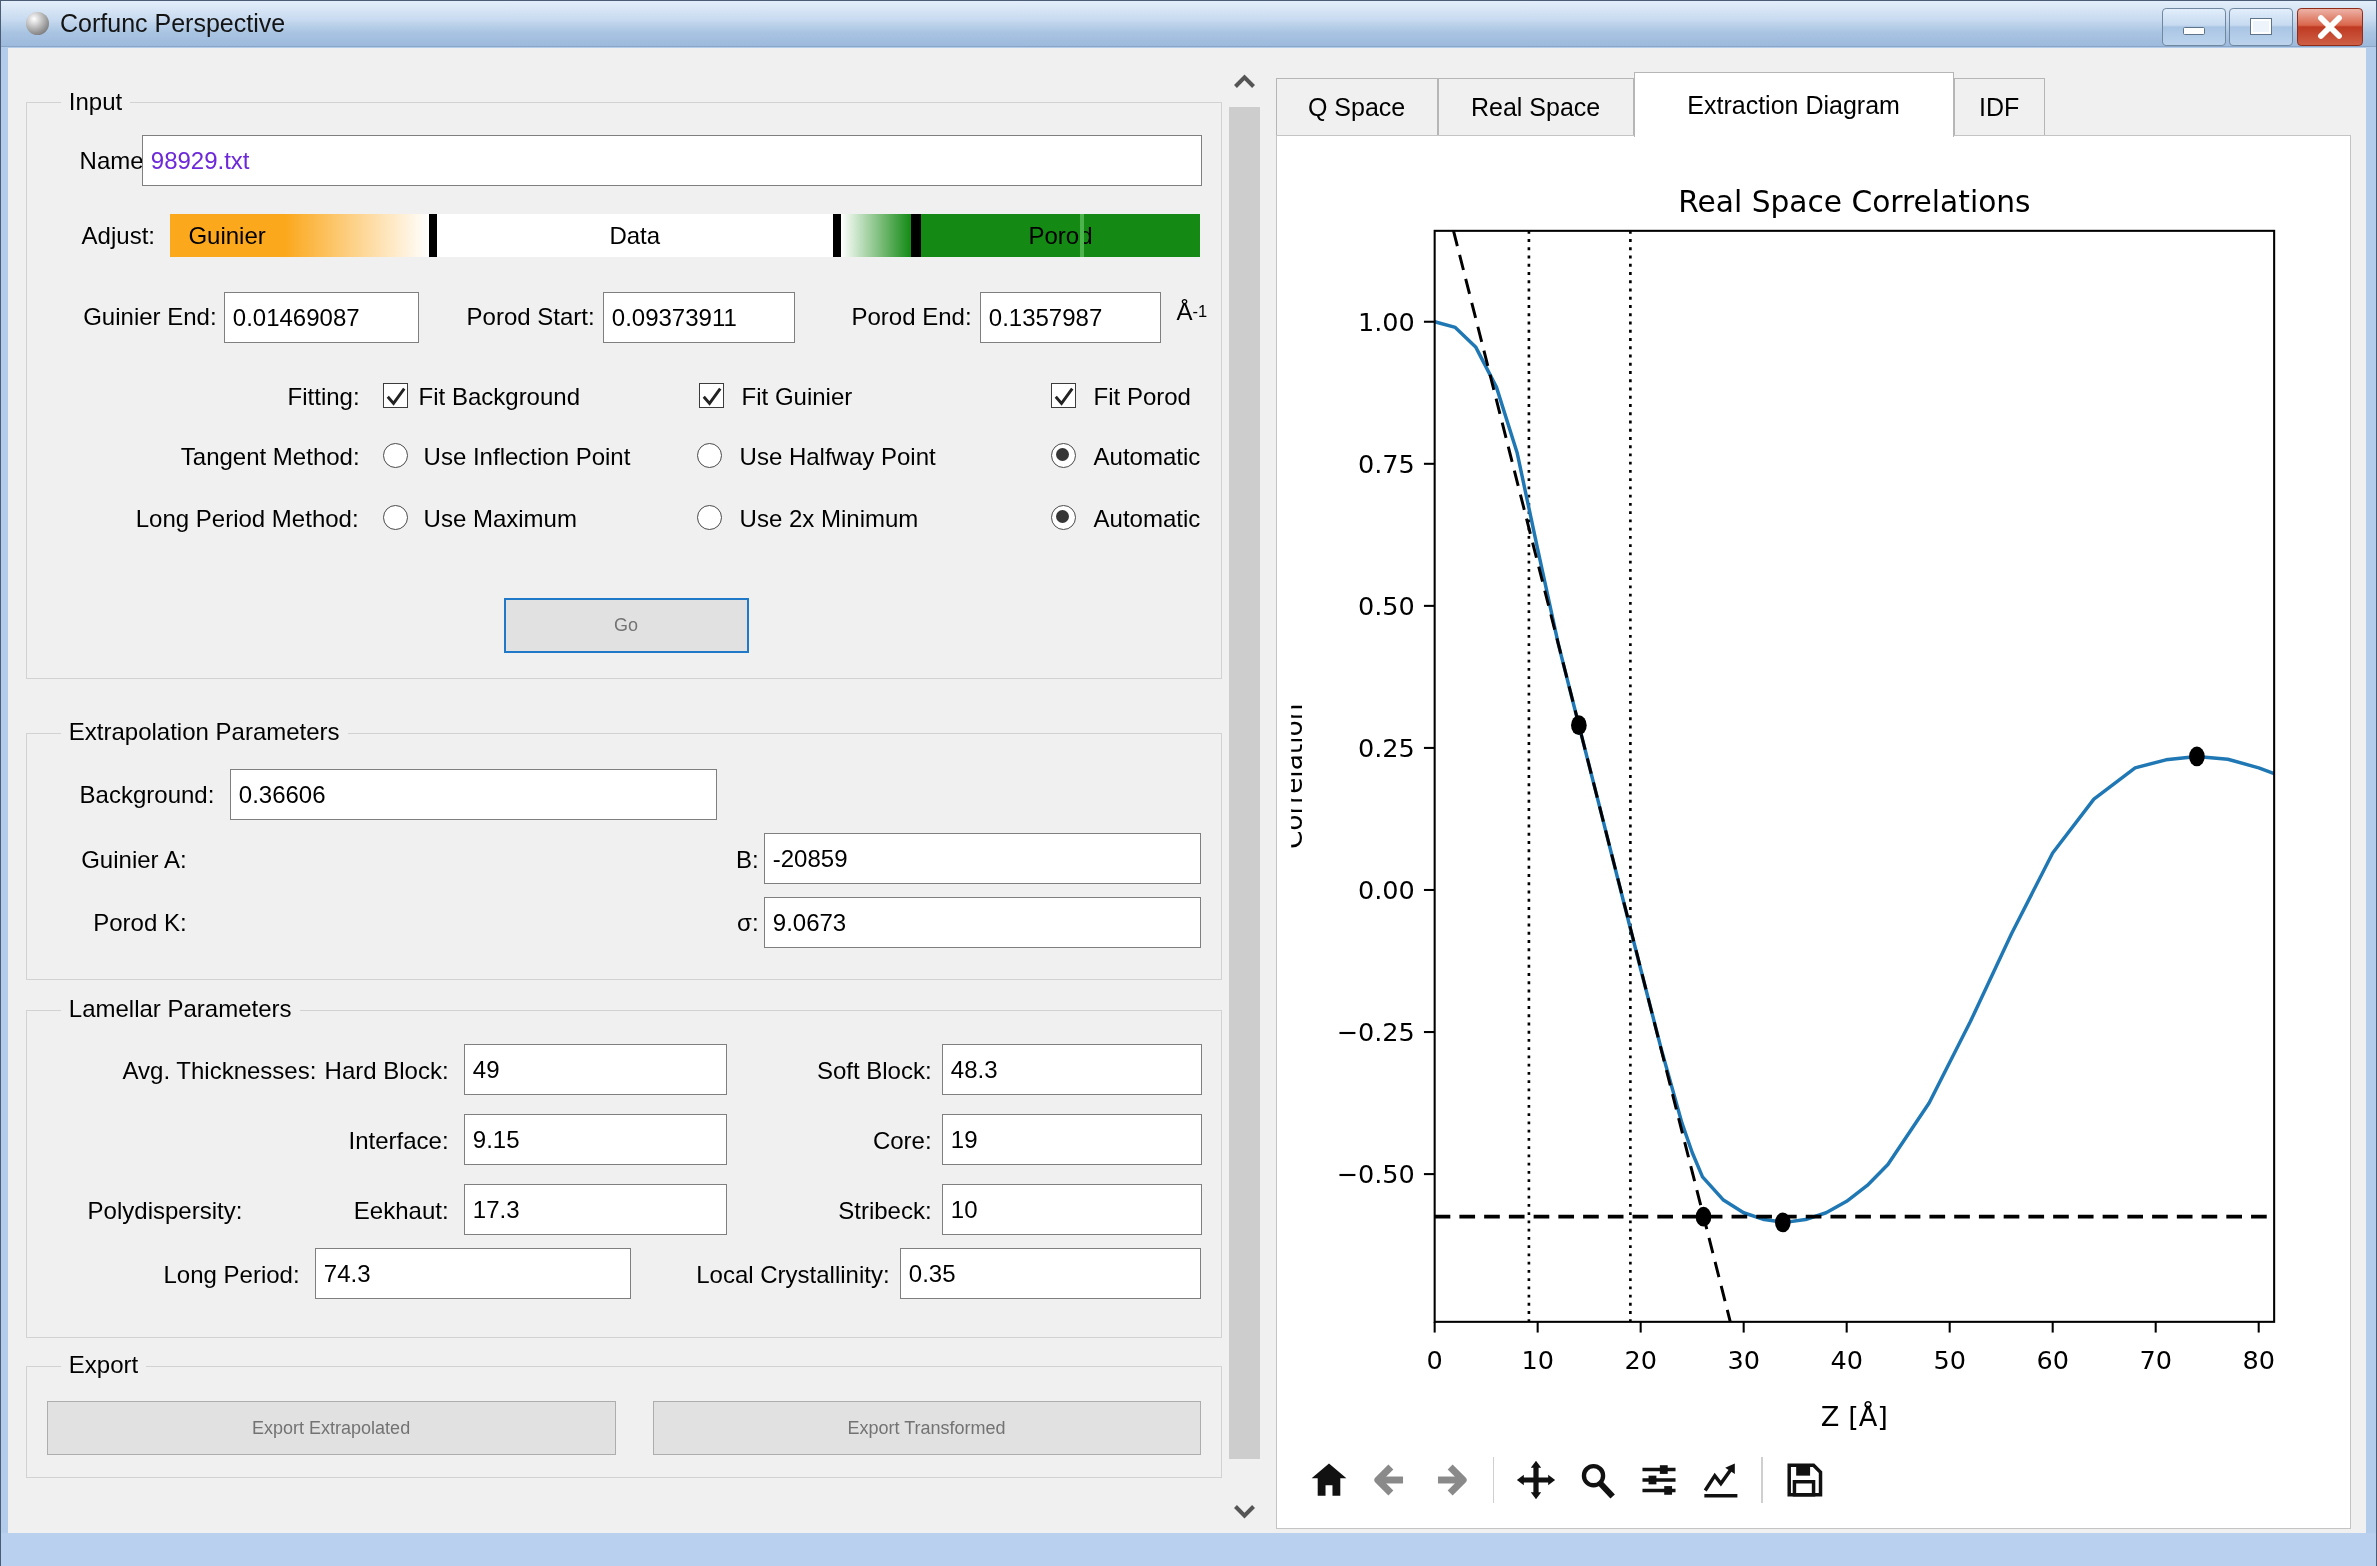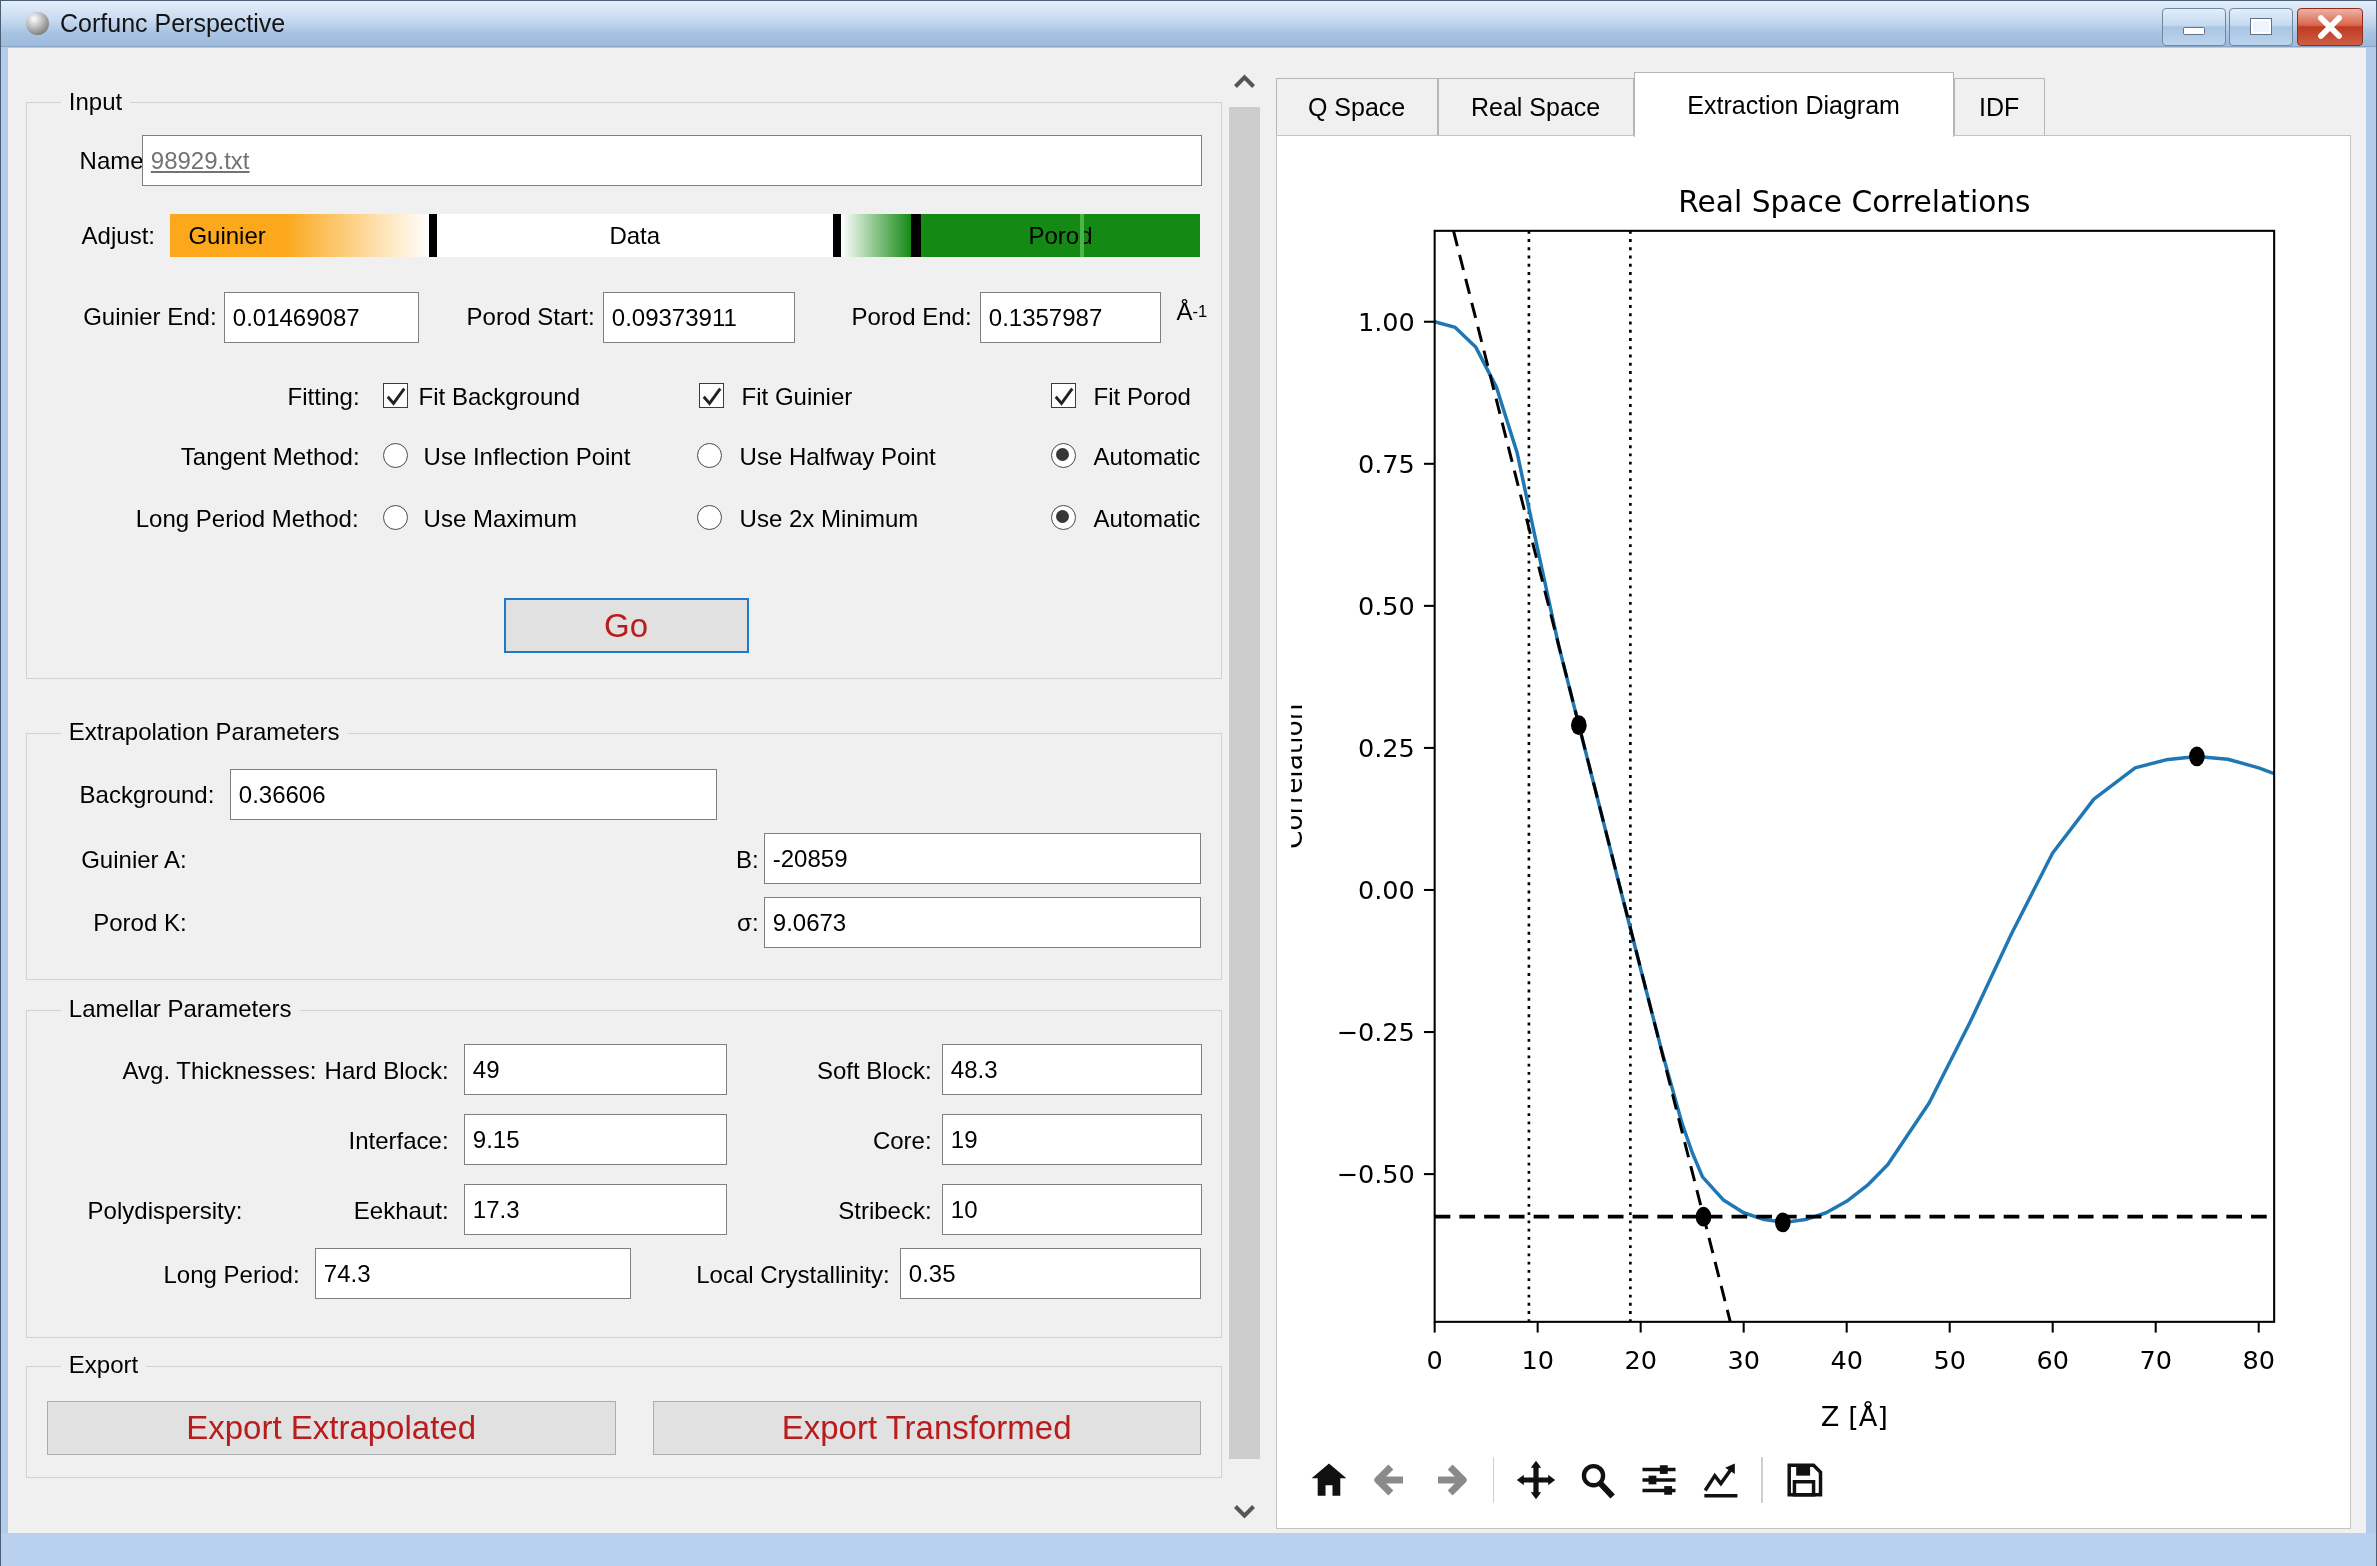--- a/index.html
+++ b/index.html
@@ -16,30 +16,30 @@
   .wbtn.minb{left:2161px;width:64px;background:linear-gradient(180deg,#e2eefb 0%,#c6daf0 45%,#a9c5e4 50%,#bcd3ec 100%);}
   .wbtn.maxb{left:2228px;width:64px;background:linear-gradient(180deg,#e2eefb 0%,#c6daf0 45%,#a9c5e4 50%,#bcd3ec 100%);}
   .wbtn.closeb{left:2296px;width:66px;background:linear-gradient(180deg,#edb2a6 0%,#d9664c 45%,#bf3a22 50%,#cd5f45 100%);border-color:#8f2d1a;}
   .glyph-min{width:21.4px;height:8.2px;background:#fdfdfd;border:1.6px solid #5f7488;border-radius:1.6px;margin-top:8.2px;}
   .glyph-max{width:20px;height:15px;background:#eef4fb;border:2.5px solid #ffffff;outline:1.6px solid #5f7488;}
   
   .content{position:absolute;left:6.6px;top:47px;width:2358px;height:1485px;background:#f0f0f0;}
   .lbl{position:absolute;font-size:24px;color:#000;display:flex;align-items:center;white-space:nowrap;}
   .lbl.r{justify-content:flex-end;}
   .field{position:absolute;background:#fff;border:0.8px solid #7f7f7f;font-size:24px;color:#000;display:flex;align-items:center;padding:0 8.2px;white-space:nowrap;overflow:hidden;}
-  .field.placeholder{color:#737373;text-decoration:underline;}
+  .field.placeholder{color:#6d28d9;}
   .grp{position:absolute;border:0.8px solid #d2d2d2;}
   .grp-label{position:absolute;font-size:24px;color:#000;background:#f0f0f0;padding:0 8.2px;white-space:nowrap;}
   .cbx{position:absolute;width:25px;height:25px;background:#fff;border:1.6px solid #3c3c3c;}
   .cbx svg{display:none;position:absolute;left:-1.6px;top:-1.6px;}
   .cbx.on svg{display:block;}
   .rad{position:absolute;width:25px;height:25px;background:#fff;border:1.6px solid #4a4a4a;border-radius:50%;}
   .rad .dot{display:none;position:absolute;left:4.1px;top:4.1px;width:13px;height:13px;border-radius:50%;background:#363636;}
   .rad.on .dot{display:block;}
-  .btn{position:absolute;background:#e1e1e1;border:0.8px solid #adadad;font-family:"Liberation Sans",sans-serif;font-size:33px;color:#b91c1c;display:flex;align-items:center;justify-content:center;cursor:default;}
+  .btn{position:absolute;background:#e1e1e1;border:0.8px solid #adadad;font-family:"Liberation Sans",sans-serif;font-size:18px;color:#737373;display:flex;align-items:center;justify-content:center;cursor:default;}
   .btn.go{border:2.5px solid #2079c8;}
   
   .adjbar{position:absolute;left:169px;top:212px;width:1031px;height:43px;display:flex;}
   .seg{height:43px;display:flex;align-items:center;justify-content:center;font-size:24px;color:#000;position:relative;}
   
   .sbar{position:absolute;}
   .sthumb{position:absolute;background:#cdcdcd;}
   
   .tab{position:absolute;background:#f0f0f0;border:0.8px solid #b6b6b6;display:flex;align-items:center;justify-content:center;font-size:25px;color:#000;}
   .tab.active{background:#fff;border-bottom:none;z-index:3;}

